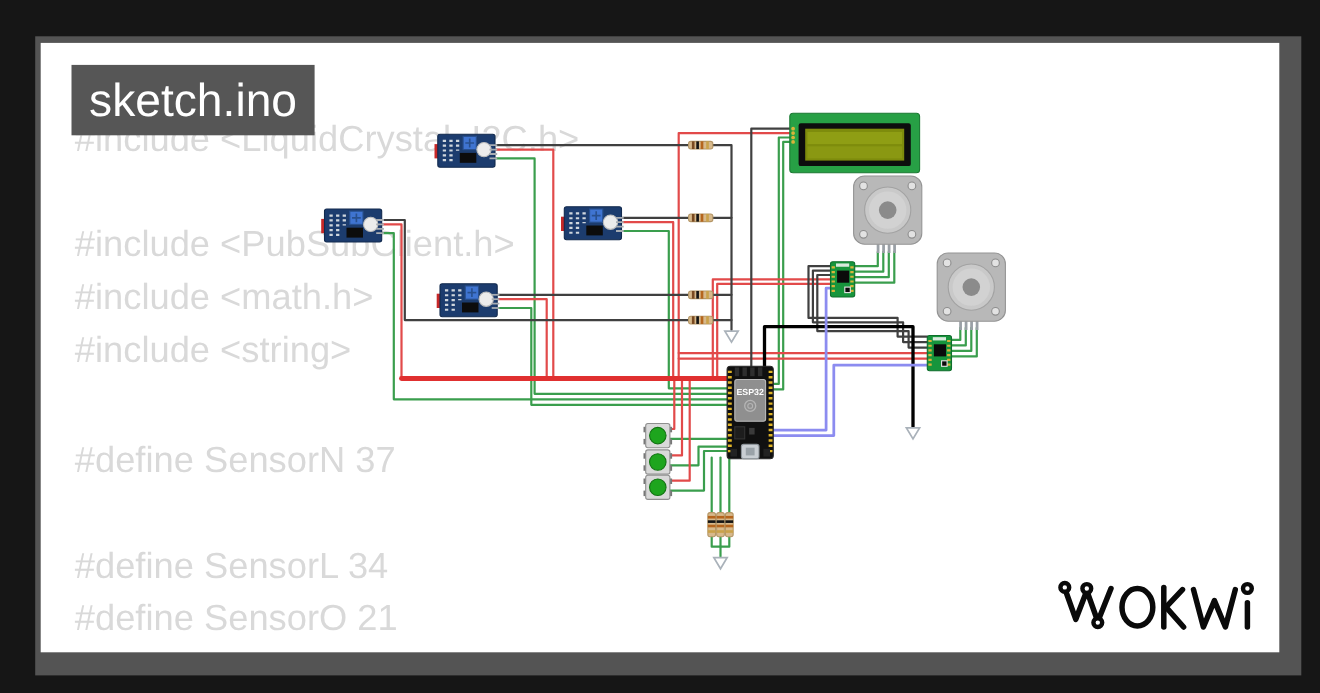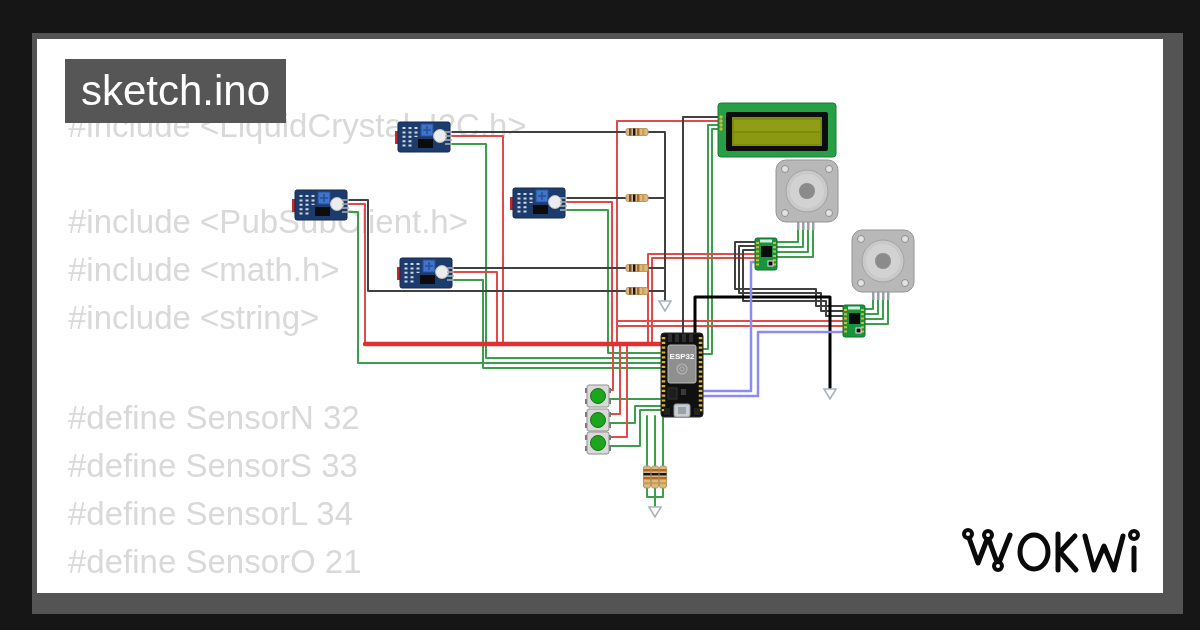--- a/index.html
+++ b/index.html
@@ -33,22 +33,21 @@
 <body>
 
 <div class="shadow-frame"></div>
 
 <div class="panel">
 
   <div class="code-line" style="top:65px">#include &lt;LiquidCrystal_I2C.h&gt;</div>
   <div class="code-line" style="top:161px">#include &lt;PubSubClient.h&gt;</div>
   <div class="code-line" style="top:257px">#include &lt;string&gt;</div>
   <div class="code-line" style="top:209px">#include &lt;math.h&gt;</div>
-  <div class="code-line" style="top:357px">#define SensorN 32</div>
-  <div class="code-line" style="top:405px">#define SensorS 33</div>
+  <div class="code-line" style="top:357px">#define SensorN 37</div>
   <div class="code-line" style="top:453px">#define SensorL 34</div>
   <div class="code-line" style="top:501px">#define SensorO 21</div>
   <div class="code-line" style="top:549px">#define MotorLO 16</div>
 
   <svg class="circuit" width="1126" height="554" viewBox="37 39 1126 554">
     <defs>
       <g id="sensor">
         <rect x="0" y="9" width="4" height="13" fill="#c62828"></rect>
         <rect x="3" y="0" width="52" height="30" rx="2" fill="#1c3c6e" stroke="#122a4e"></rect>
         <line x1="9" y1="5" x2="9" y2="27" stroke="#cfd6dd" stroke-width="3" stroke-dasharray="2 2.4"></line>

